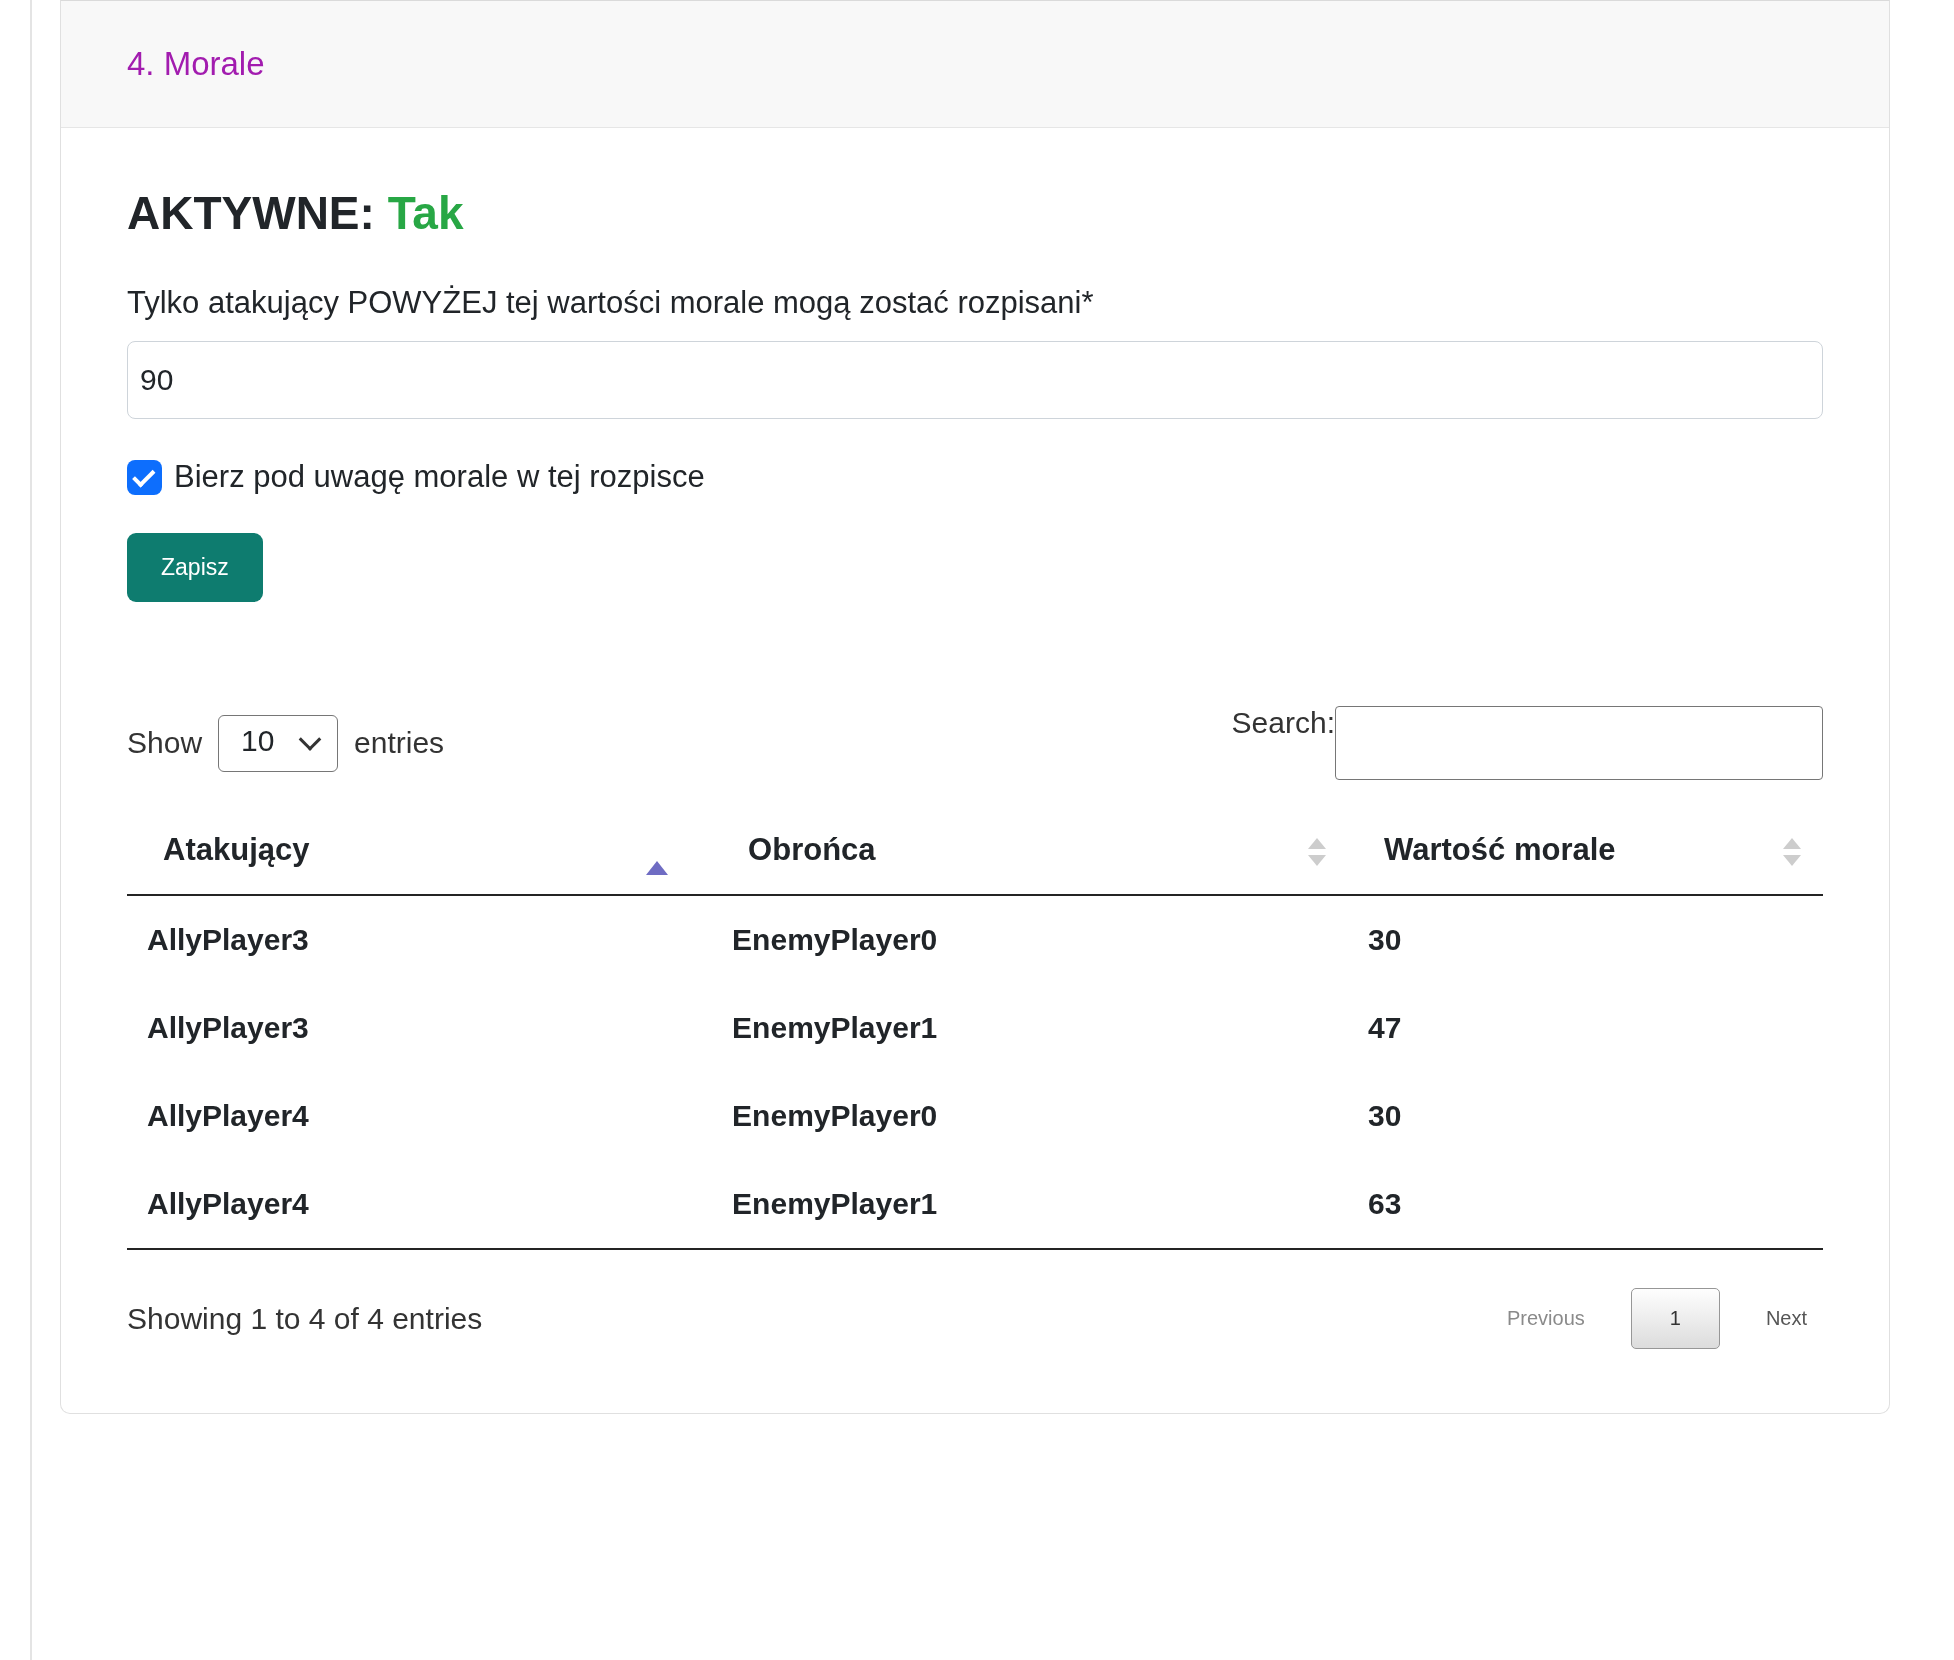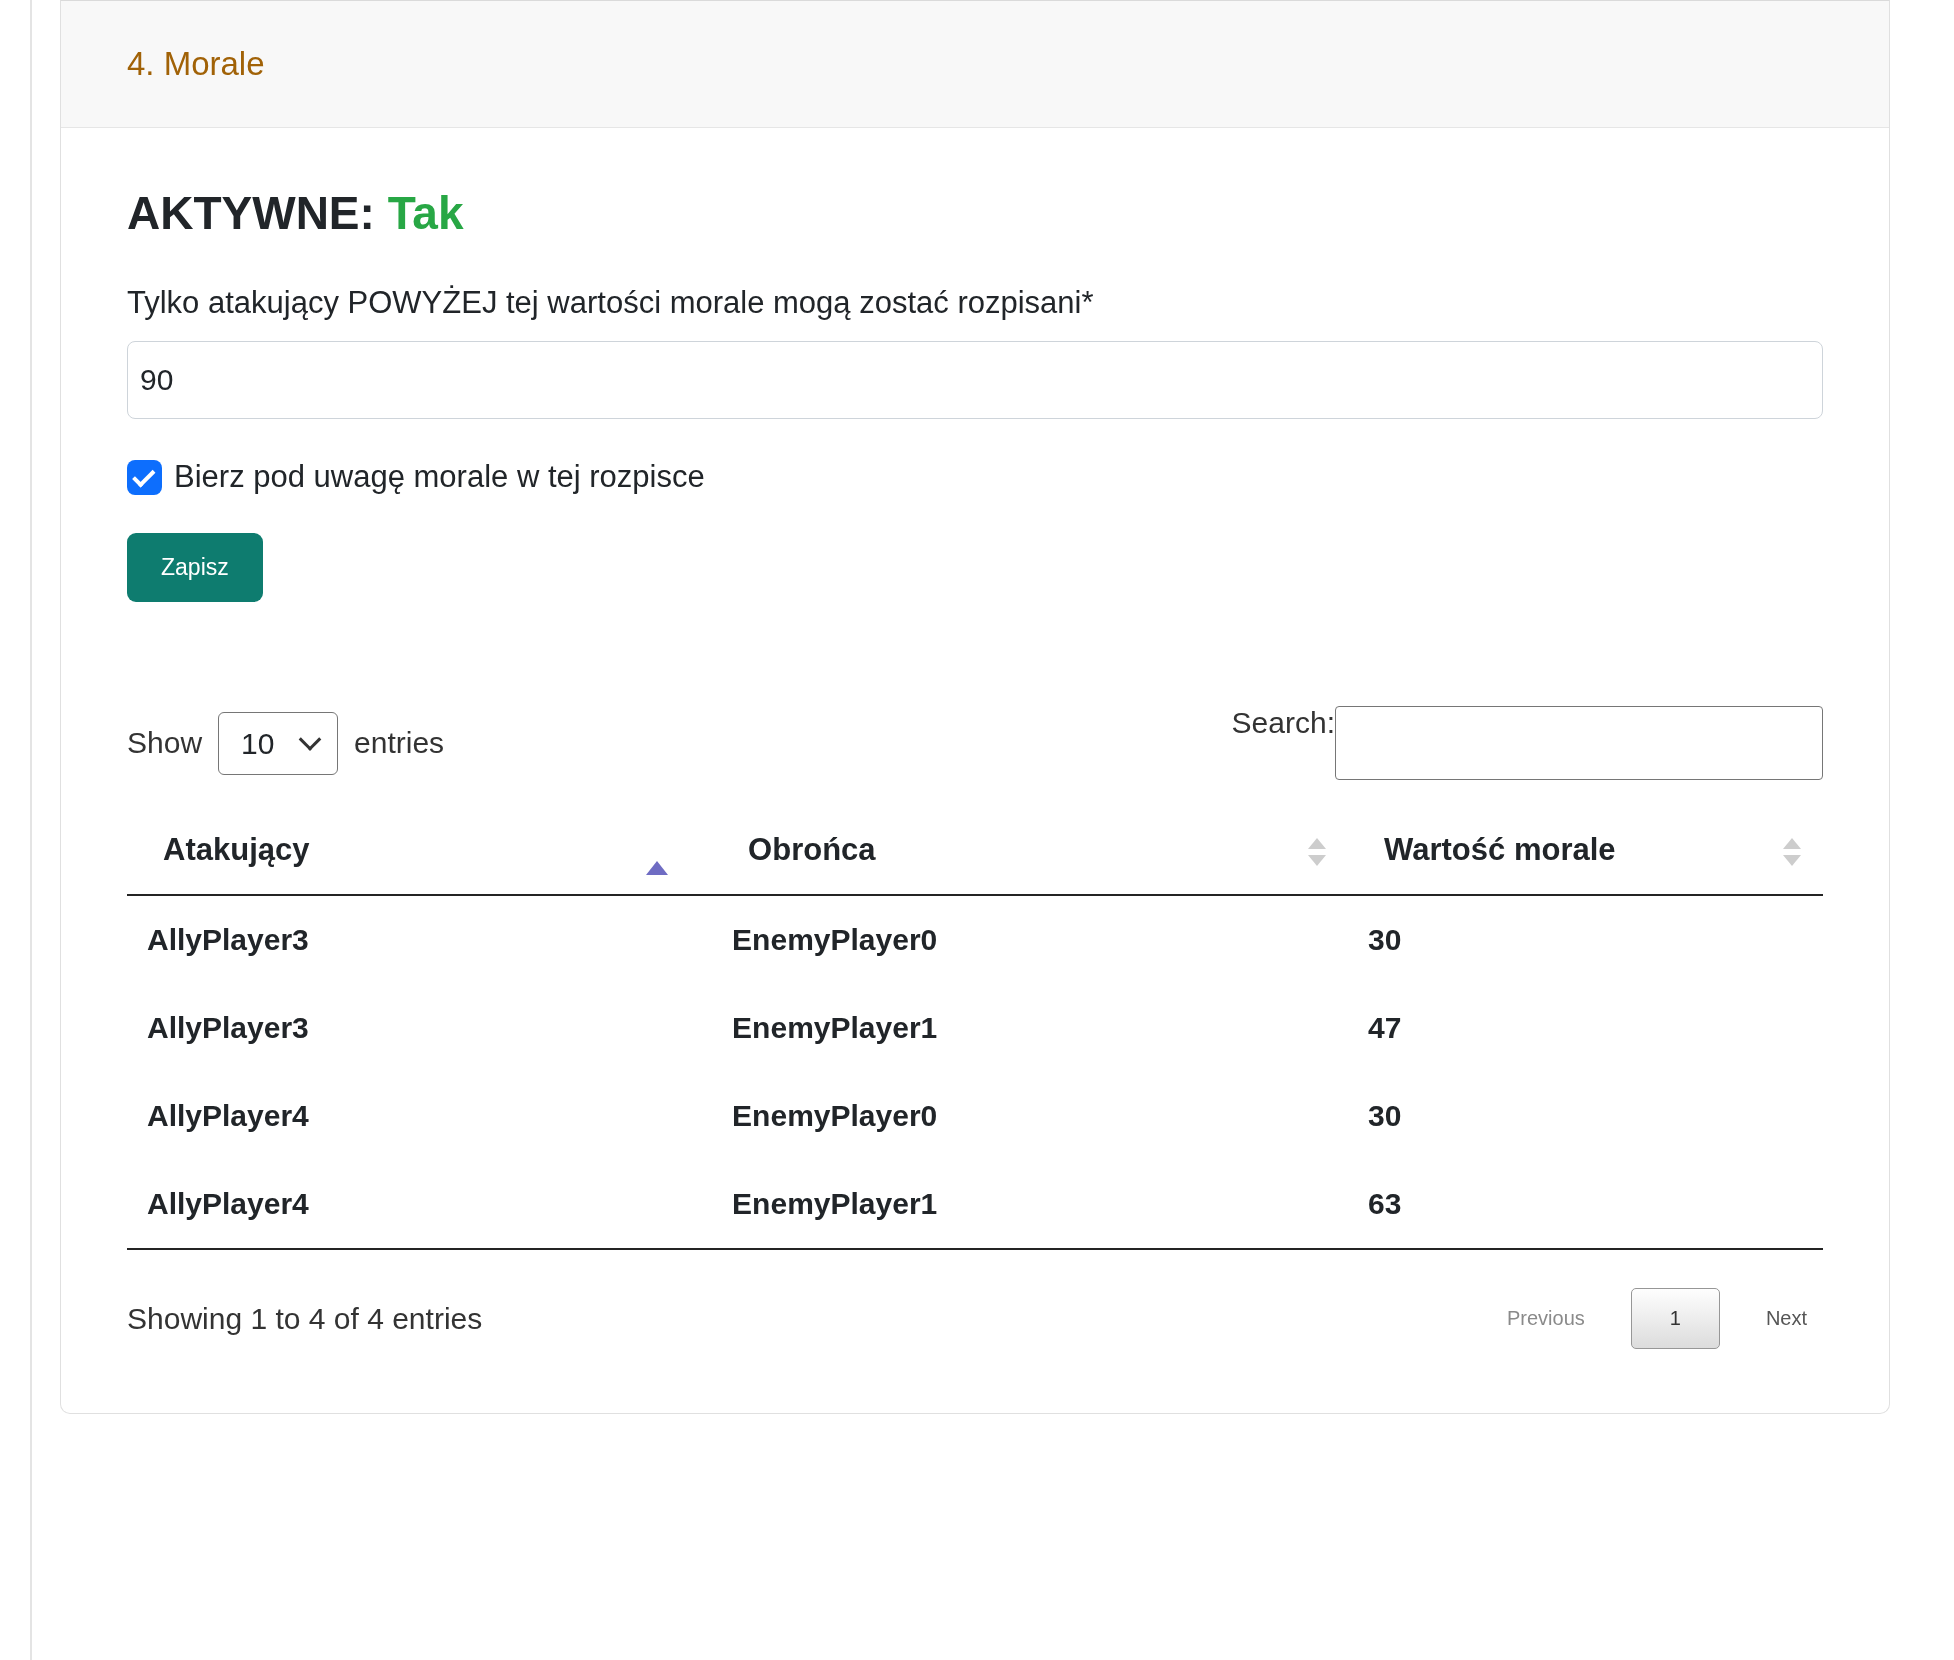--- a/index.html
+++ b/index.html
@@ -31,21 +31,21 @@
     border-top-color: #dadada;
     border-radius: 0 0 10px 10px;
   }
   .card-header {
     background: #f8f8f8;
     border-bottom: 1px solid #e6e6e6;
     padding: 44px 66px;
     border-radius: 0 0 0 0;
   }
   .header-link {
-    color: #a16207;
+    color: #a21caf;
     font-size: 33px;
     cursor: pointer;
   }
   .card-body { padding: 54px 66px 64px 66px; }
 
   .status { font-size: 46px; font-weight: 700; margin: 4px 0 44px 0; line-height: 1.2; }
   .status-value { color: #28a745; }
 
   .field-label { font-size: 31px; margin-bottom: 20px; }
 
@@ -110,21 +110,21 @@
   .select-wrap { position: relative; display: inline-block; }
   .length-select {
     -webkit-appearance: none;
     appearance: none;
     font-family: inherit;
     font-size: 30px;
     color: #212529;
     background: #ffffff;
     border: 1px solid #767676;
     border-radius: 6px;
-    padding: 14px 62px 14px 22px;
+    padding: 8px 62px 14px 22px;
     outline: none;
   }
   .chevron {
     position: absolute;
     right: 20px; top: 50%;
     width: 16px; height: 16px;
     border-right: 3px solid #333;
     border-bottom: 3px solid #333;
     transform: translateY(-72%) rotate(45deg);
     pointer-events: none;

